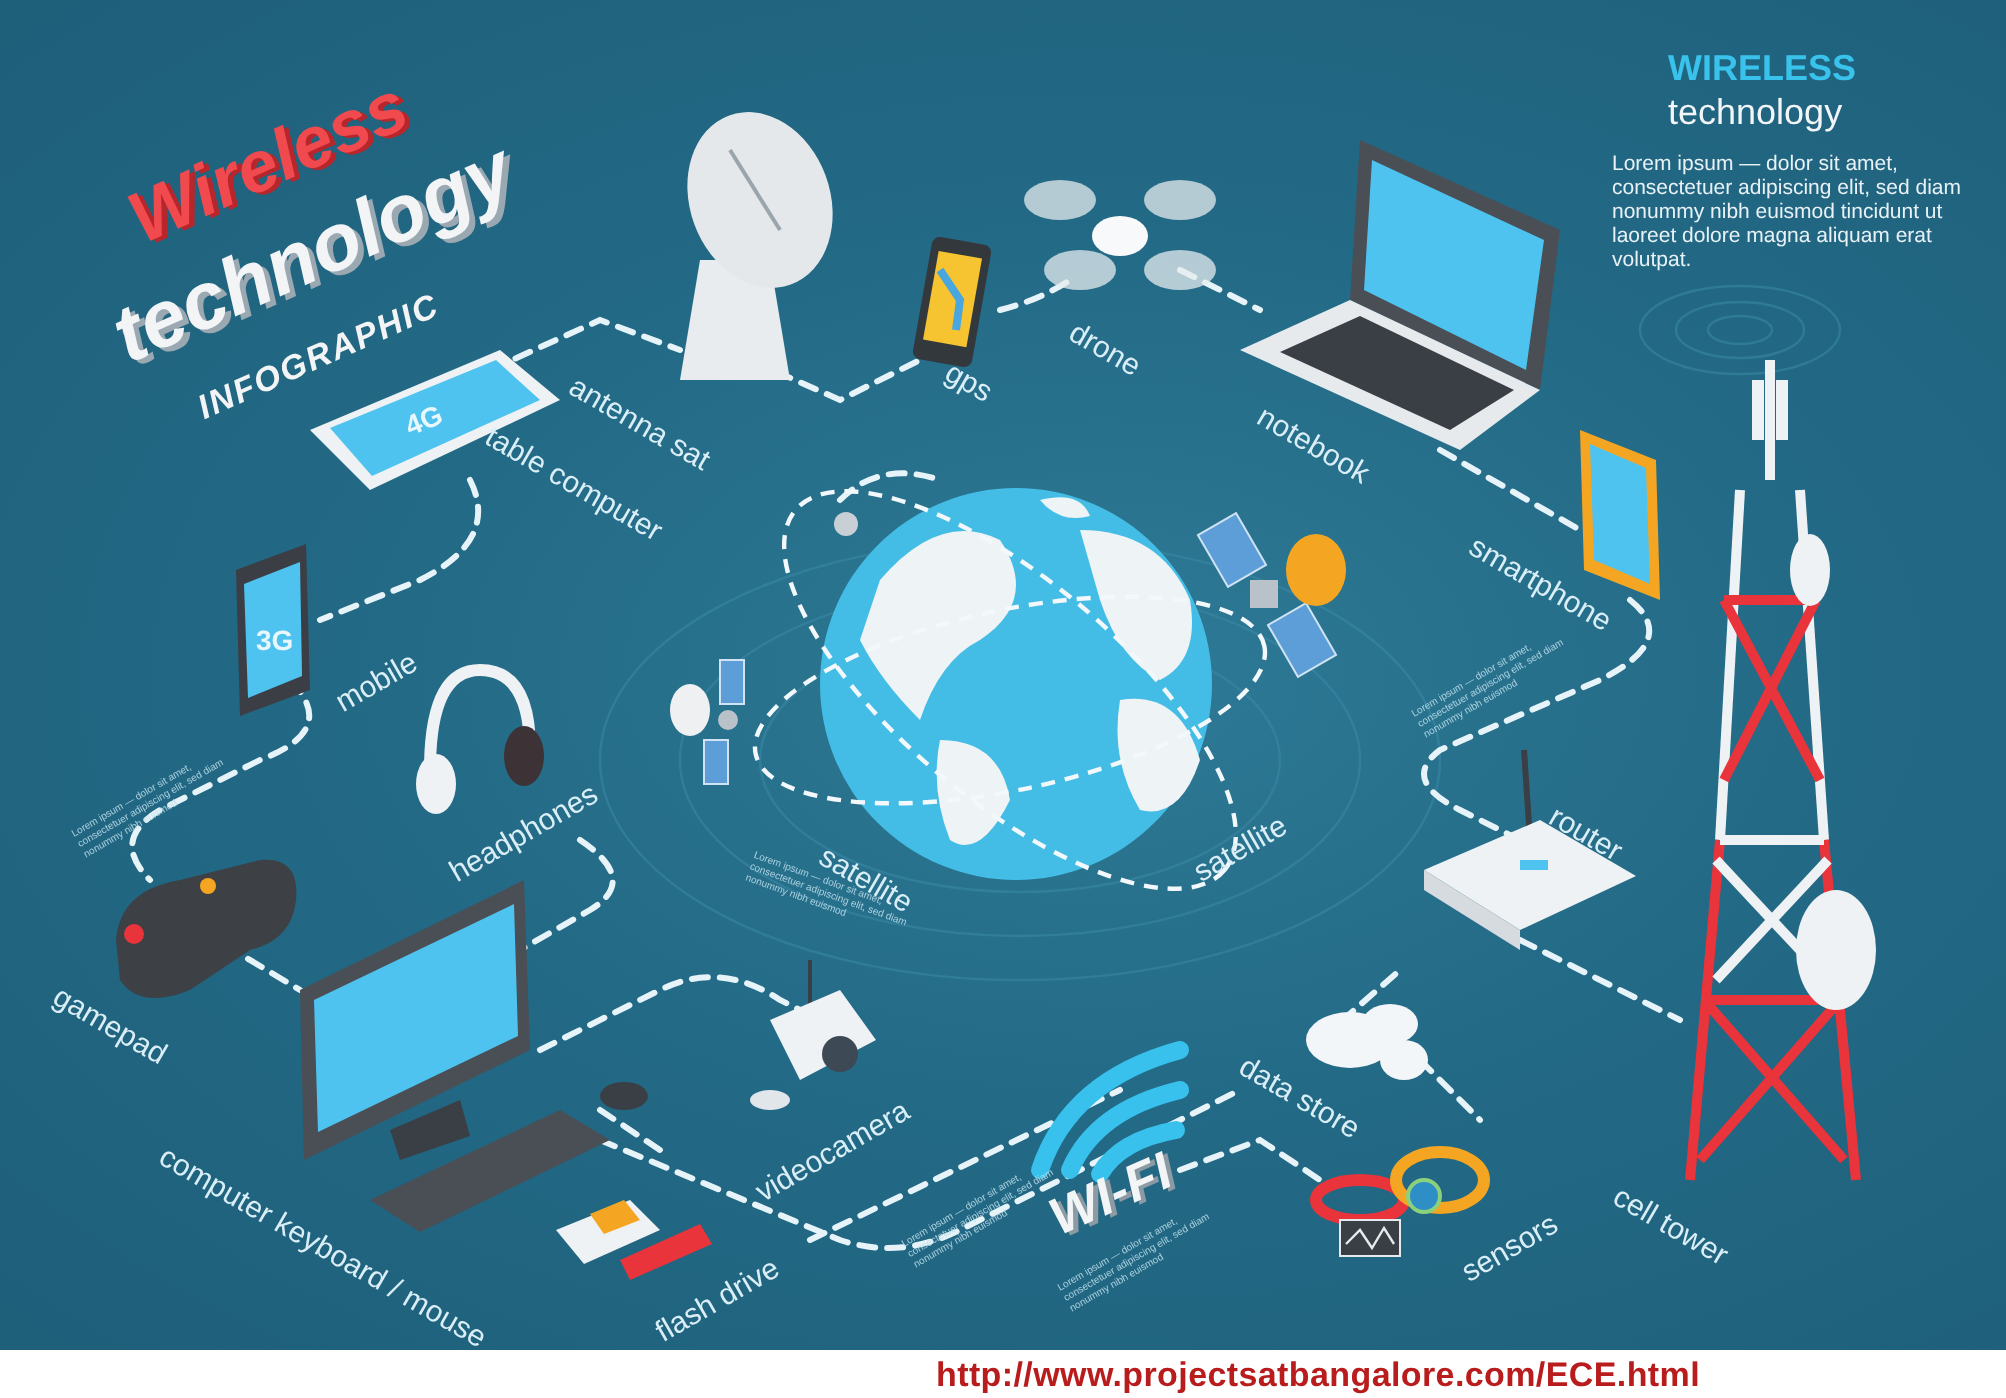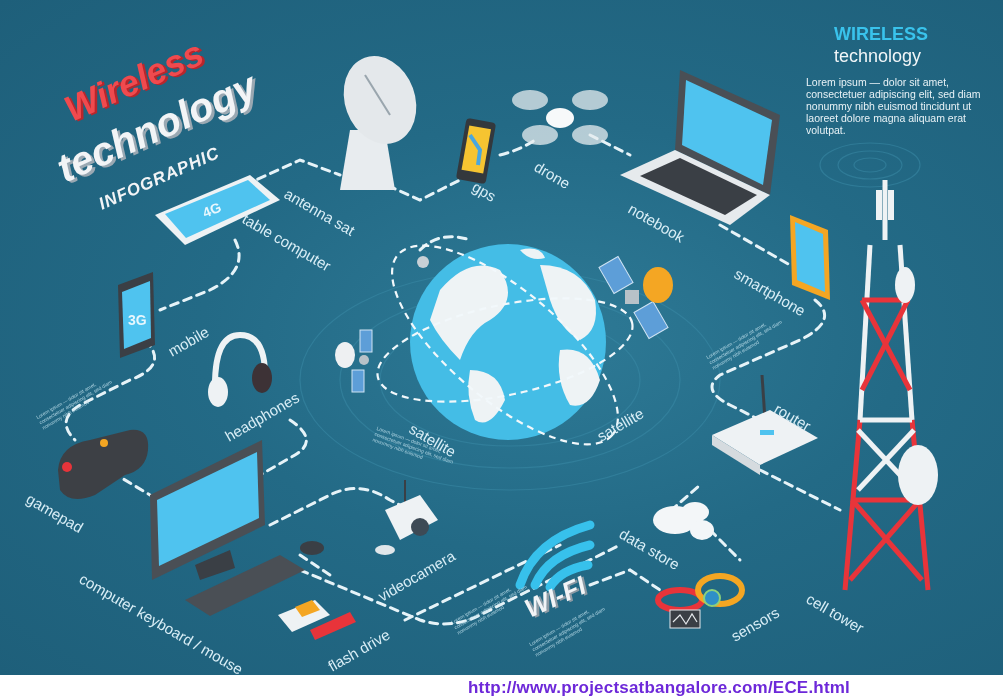--- a/index.html
+++ b/index.html
@@ -1,19 +1,19 @@
 <!DOCTYPE html>
 <html><head>
 <meta charset="utf-8">
 <style>
   html,body{margin:0;padding:0;}
   body{width:1003px;height:699px;overflow:hidden;background:#ffffff;font-family:"Liberation Sans",sans-serif;}
   .canvas{position:relative;width:1003px;height:675px;background:radial-gradient(ellipse at 55% 50%, #2e7a96 0%, #236a86 45%, #1e5f7a 100%);overflow:hidden;}
   .footer{position:absolute;left:0;top:675px;width:1003px;height:24px;background:#ffffff;}
-  .footer-url{position:absolute;left:468px;top:3px;font-family:"Liberation Sans",sans-serif;font-weight:bold;font-size:17px;color:#6d28d9;letter-spacing:0.2px;}
+  .footer-url{position:absolute;left:468px;top:3px;font-family:"Liberation Sans",sans-serif;font-weight:bold;font-size:17px;color:#b91c1c;letter-spacing:0.2px;}
   svg.bg{position:absolute;left:0;top:0;}
   .lbl{position:absolute;color:#d9eef6;font-size:15px;transform-origin:left top;white-space:nowrap;font-family:"Liberation Sans",sans-serif;}
   .rot{transform:rotate(30deg);}
   .rotn{transform:rotate(-30deg);}
   .title-red{position:absolute;left:58px;top:92px;color:#f04a4e;font-weight:bold;font-style:italic;font-size:36px;transform:rotate(-24deg);transform-origin:left top;text-shadow:2px 2px 0 #b8262c;}
   .title-white{position:absolute;left:50px;top:150px;color:#f2f4f6;font-weight:bold;font-style:italic;font-size:40px;transform:rotate(-24deg);transform-origin:left top;text-shadow:2px 3px 0 #9aa8b2;}
   .title-info{position:absolute;left:96px;top:196px;color:#f2f4f6;font-weight:bold;font-style:italic;font-size:17px;transform:rotate(-24deg);transform-origin:left top;letter-spacing:1px;}
   .rp-title1{position:absolute;left:834px;top:24px;color:#39c3ec;font-size:18px;font-weight:bold;}
   .rp-title2{position:absolute;left:834px;top:46px;color:#f2f6f8;font-size:18px;}
   .rp-body{position:absolute;left:806px;top:76px;width:200px;color:#e8f2f6;font-size:10.5px;line-height:12px;}

